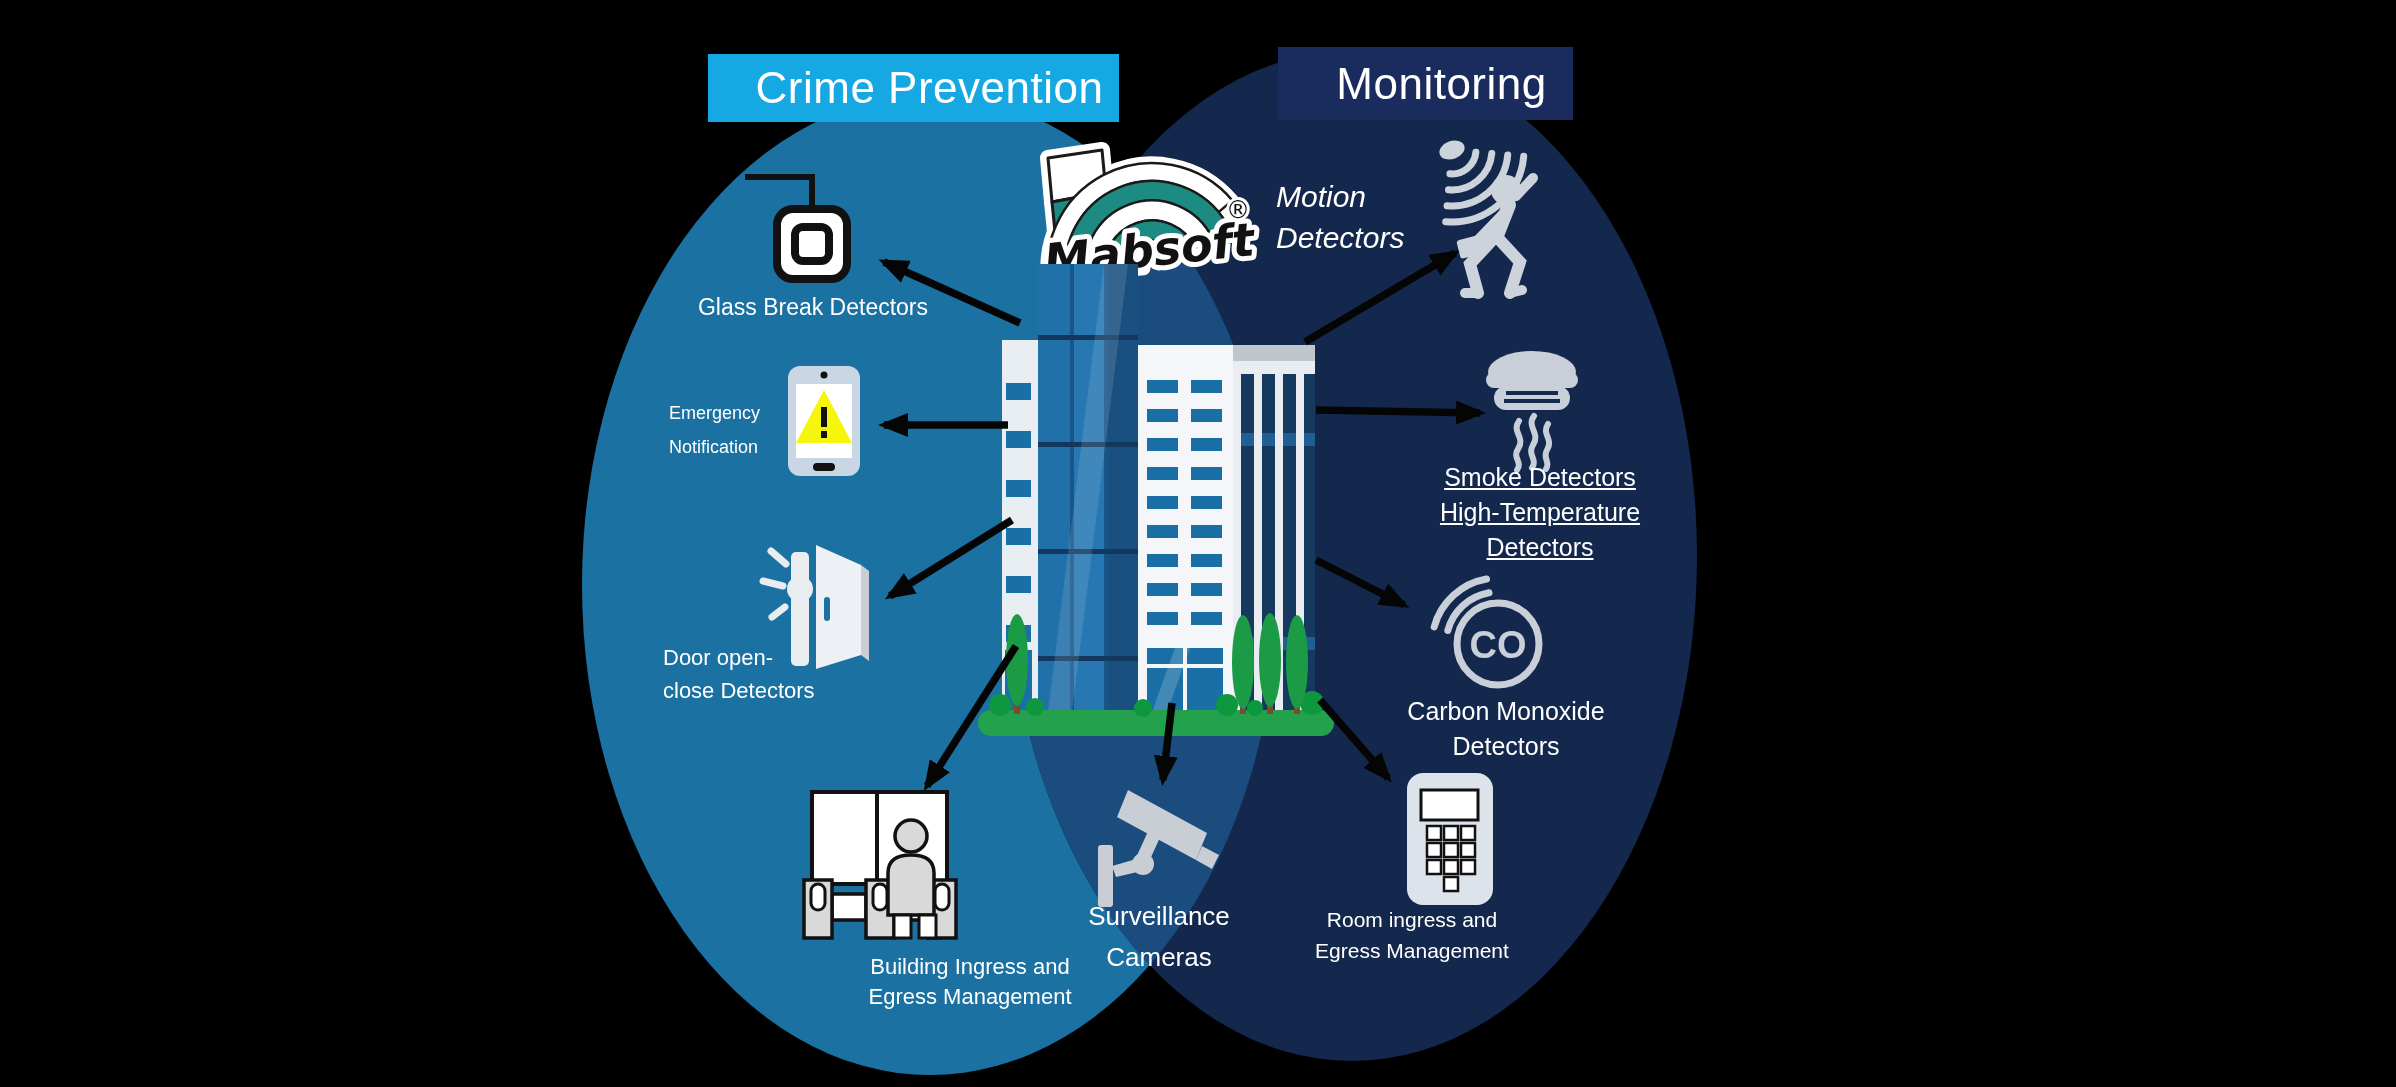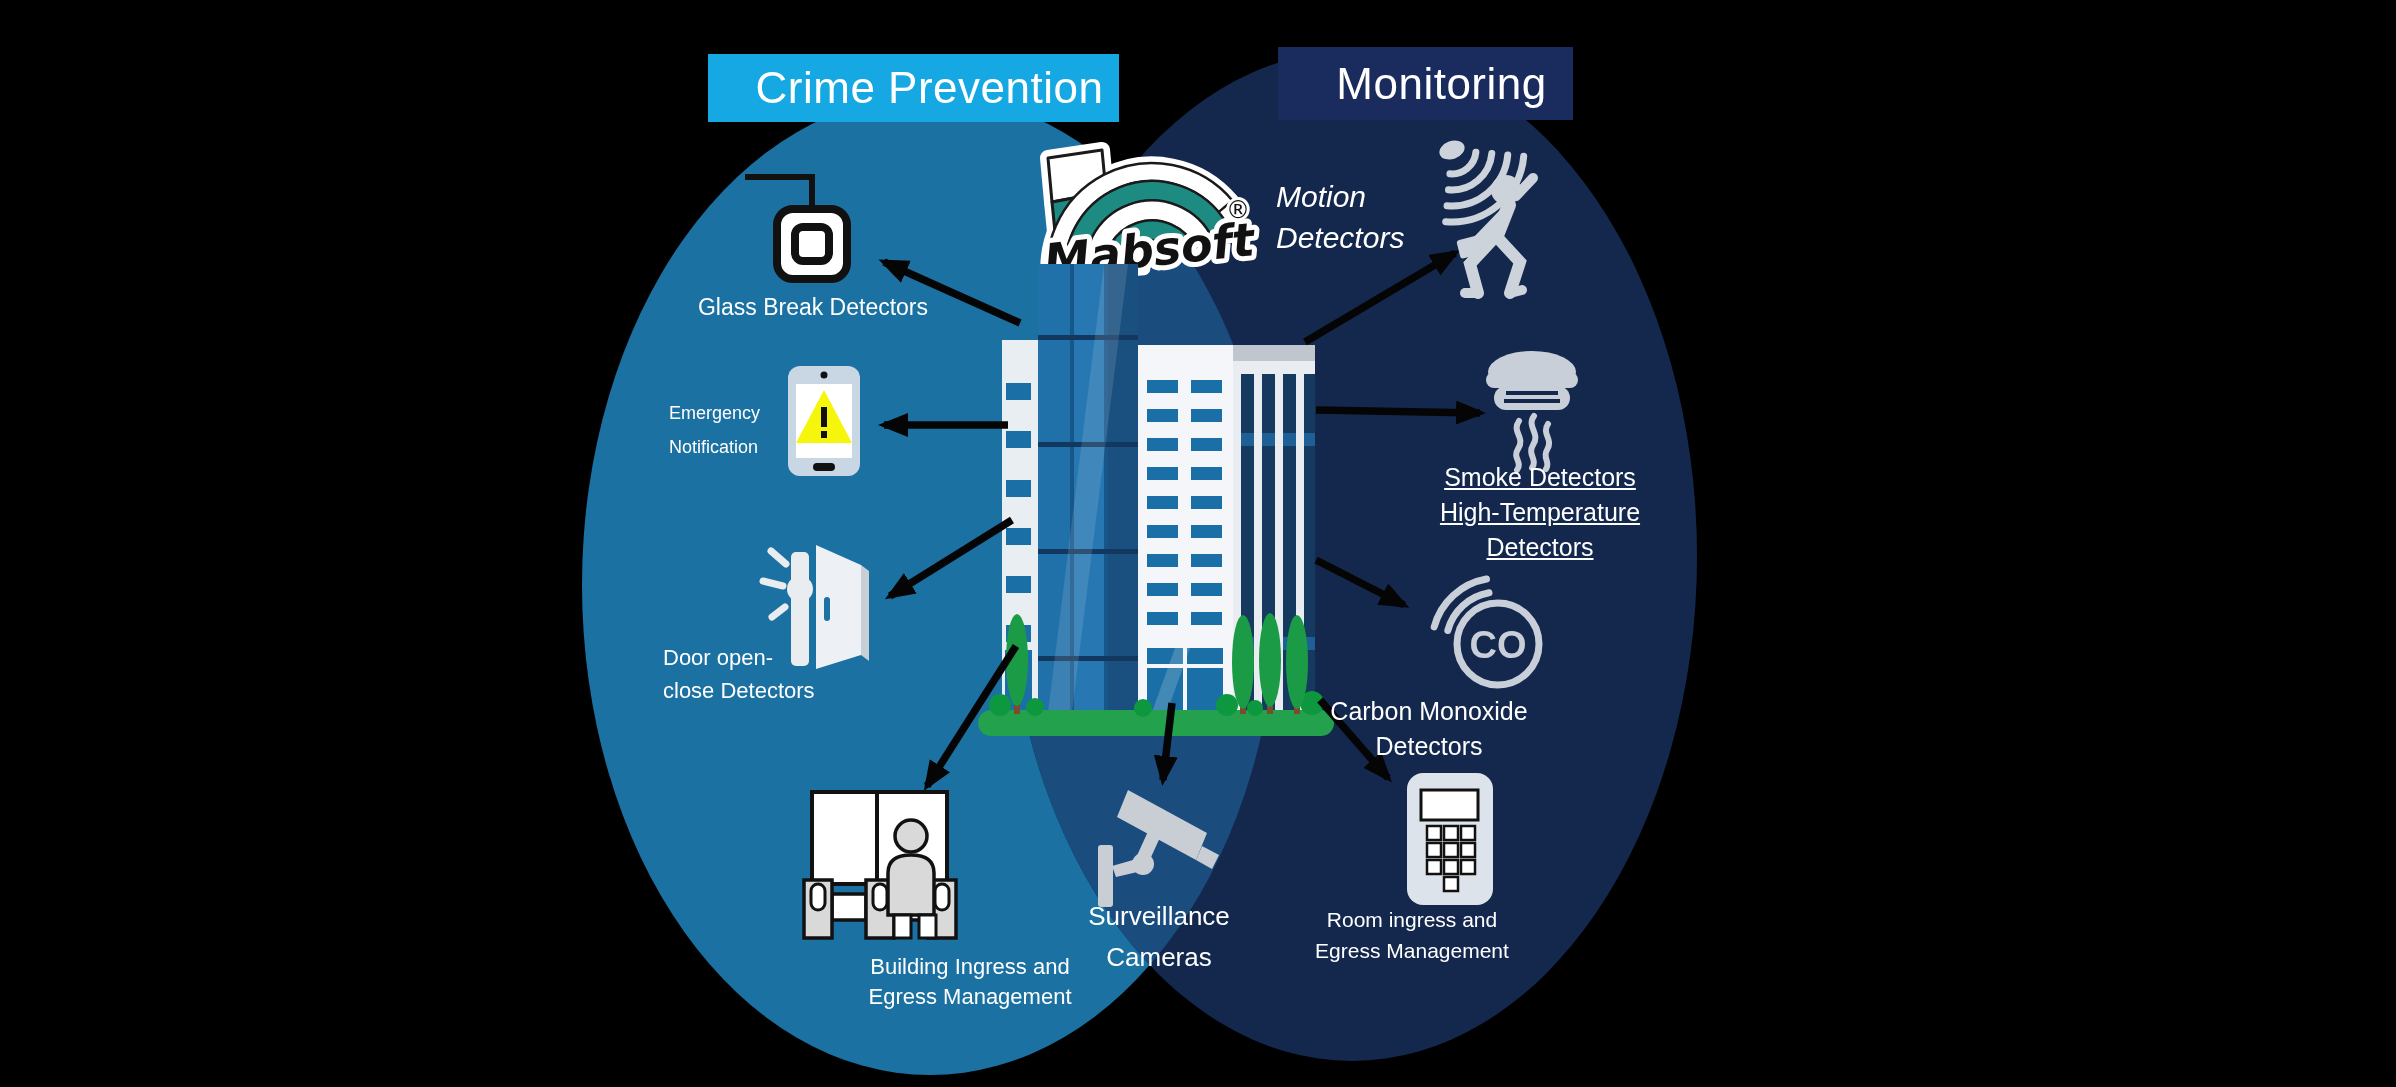--- a/index.html
+++ b/index.html
@@ -13,21 +13,21 @@
   .lbl{position:absolute;color:#fff;}
   .lbl span{display:block;}
   .ctr{text-align:center;}
   .l-glass{left:646px;top:294px;width:334px;font-size:23px;}
   .l-emerg{left:650px;top:396px;width:140px;font-size:18px;line-height:34px;margin-left:19px;}
   .l-door{left:663px;top:641px;width:180px;font-size:22px;line-height:33px;}
   .l-bing{left:845px;top:952px;width:250px;font-size:22px;line-height:30px;}
   .l-surv{left:1040px;top:896px;width:238px;font-size:26px;line-height:41px;}
   .l-motion{left:1276px;top:176px;width:220px;font-size:30px;line-height:41px;font-style:italic;}
   .l-smoke{left:1412px;top:460px;width:256px;font-size:25px;line-height:35px;text-decoration:underline;}
-  .l-co{left:1314px;top:694px;width:230px;font-size:25px;line-height:35px;}
+  .l-co{left:1391px;top:694px;width:230px;font-size:25px;line-height:35px;}
   .l-room{left:1298px;top:904px;width:228px;font-size:21px;line-height:31px;}
 </style>
 </head>
 <body>
 
 <div class="stage">
 
 <svg width="2396" height="1087" viewBox="0 0 2396 1087">
   <defs>
     <marker id="ah" markerWidth="36" markerHeight="30" refX="24" refY="12" orient="auto" markerUnits="userSpaceOnUse">

